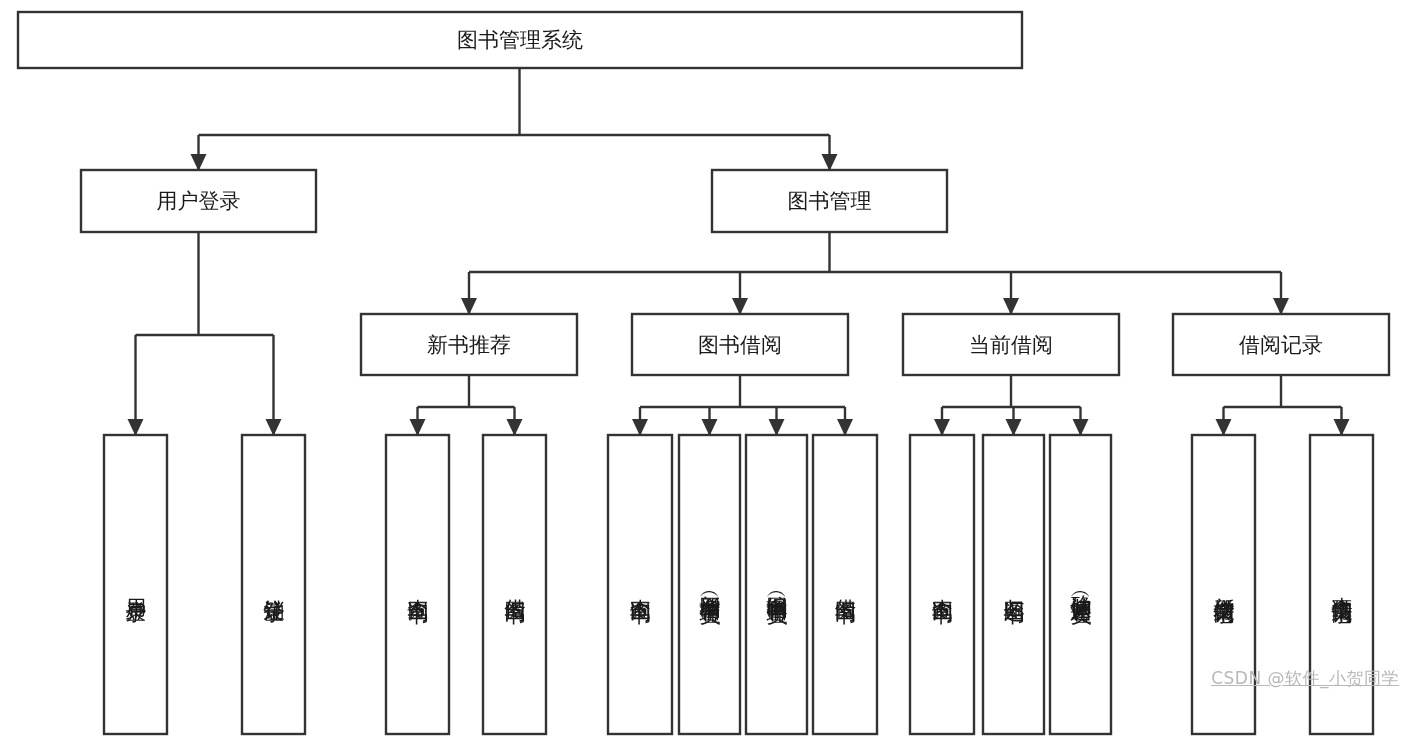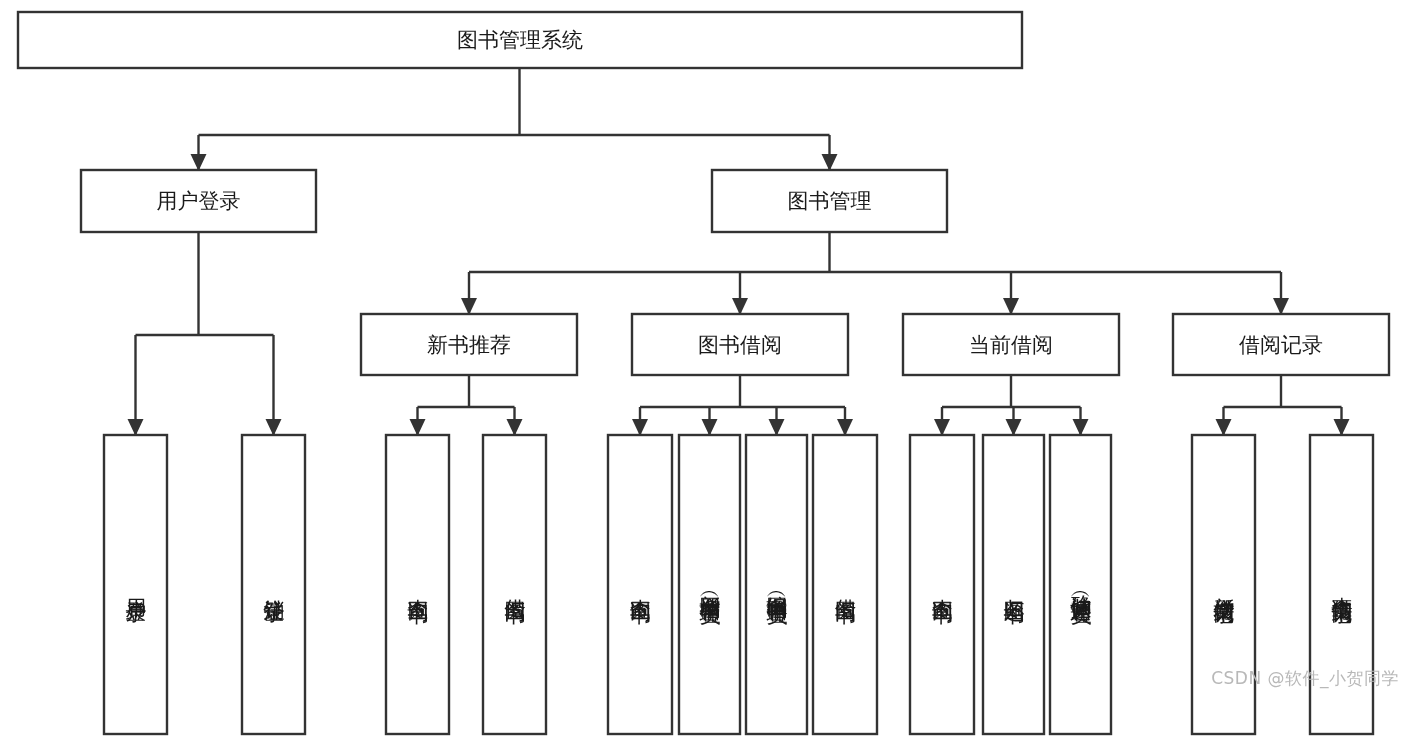--- a/index.html
+++ b/index.html
@@ -66,20 +66,21 @@
   }
   .watermark {
     position: absolute;
     right: 6px;
     bottom: 6px;
     font-family: "DejaVu Sans", "Liberation Sans", sans-serif;
     font-size: 17px;
     color: #b8b8b8;
     letter-spacing: 0.5px;
     white-space: nowrap;
+    text-decoration: underline;
   }
 </style>
 </head>
 <body>
 
 <div id="diagram-root">
 
   <svg class="diagram-svg" viewBox="0 0 1405 747">
     <g id="connectors-layer">
         <line x1="519.5" y1="68" x2="519.5" y2="135" class="connector"></line>

